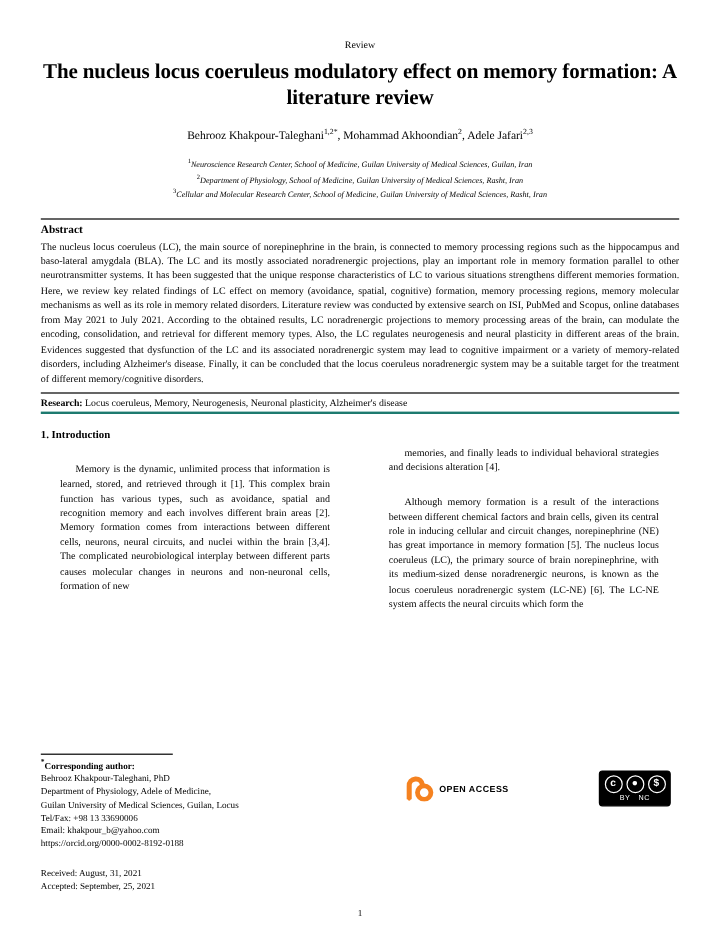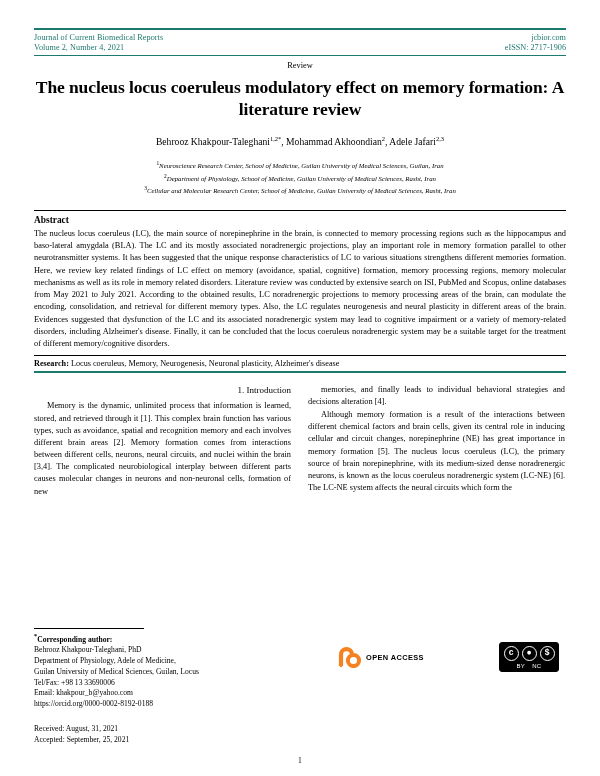--- a/index.html
+++ b/index.html
@@ -117,27 +117,27 @@
     gap: 17px;
   }
   .col {
     width: 257px;
     font-size: 8.35px;
     line-height: 1.46;
     text-align: justify;
     hyphens: auto;
   }
   .sec-head {
-    font-weight: normal;
+    font-weight: bold;
     font-size: 9px;
-    text-align: right;
+    text-align: left;
     margin: 0 0 3px 0;
   }
   .col p {
-    margin: 0;
+    margin: 16px;
     text-indent: 13px;
   }
   .col p + p { margin-top: 0.5px; }
 
   
   .foot {
     position: absolute;
     left: 34px;
     top: 628px;
     width: 532px;
@@ -237,30 +237,20 @@
     text-align: center;
     font-size: 7.6px;
   }
 </style>
 </head>
 <body>
 
 <div class="page">
   <div class="content">
 
-    <div class="journal-head">
-      <div class="jh-row">
-        <span class="left">Journal of Current Biomedical Reports</span>
-        <span class="right">jcbior.com</span>
-      </div>
-      <div class="jh-row">
-        <span class="left">Volume 2, Number 4, 2021</span>
-        <span class="right">eISSN: 2717-1906</span>
-      </div>
-    </div>
 
     <div class="sec-type">Review</div>
 
     <h1 class="title">The nucleus locus coeruleus modulatory effect on memory formation: A literature review</h1>
 
     <div class="authors">Behrooz Khakpour-Taleghani<sup>1,2*</sup>, Mohammad Akhoondian<sup>2</sup>, Adele Jafari<sup>2,3</sup></div>
 
     <div class="affils">
       <div><sup>1</sup>Neuroscience Research Center, School of Medicine, Guilan University of Medical Sciences, Guilan, Iran</div>
       <div><sup>2</sup>Department of Physiology, School of Medicine, Guilan University of Medical Sciences, Rasht, Iran</div>

